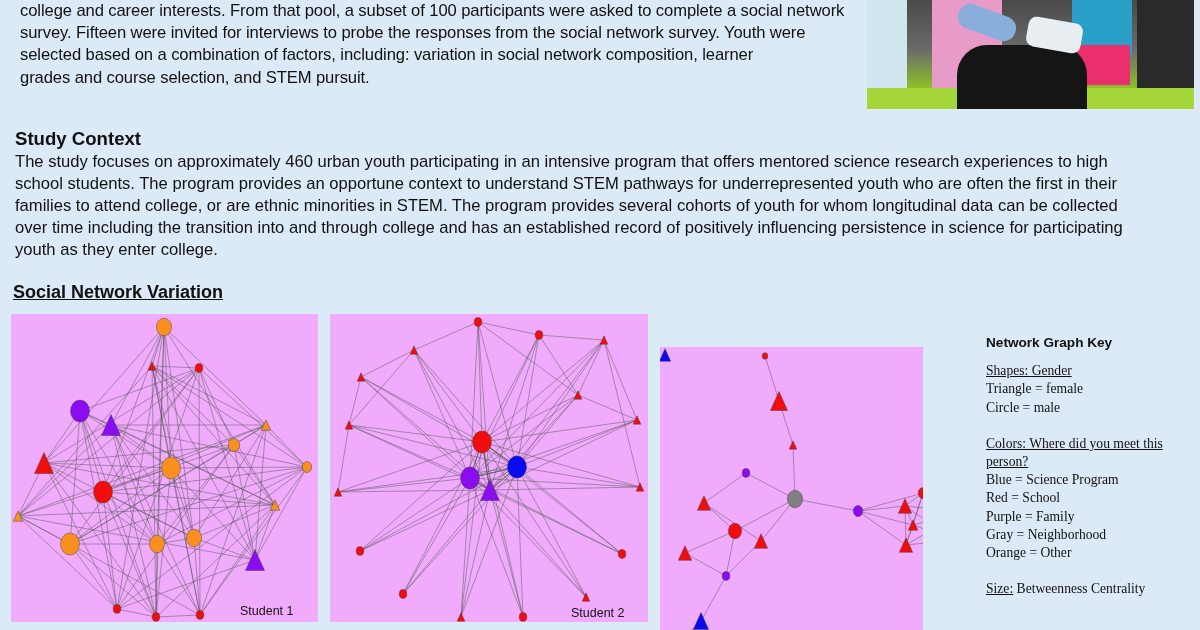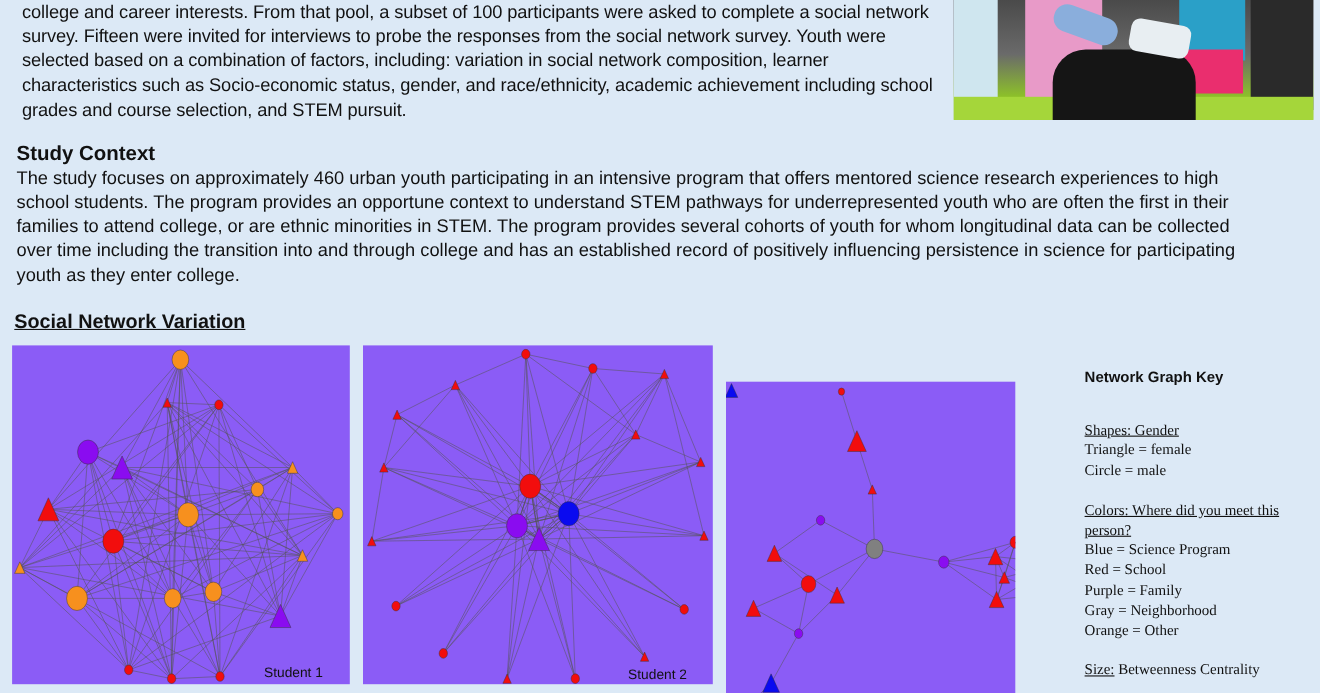--- a/index.html
+++ b/index.html
@@ -35,49 +35,48 @@
   }
   .study-body {
     position:absolute; left:15px; top:151px; width:1180px;
     font-size:16.6px; line-height:22px; margin:0;
   }
   .h-network {
     position:absolute; left:13px; top:282px; margin:0;
     font-size:18px; font-weight:bold;text-decoration:underline;
   }
   .panel {
-    position:absolute; background:#8b5cf6; overflow:hidden;
+    position:absolute; background:#f0abfc; overflow:hidden;
   }
   .panel svg { position:absolute; left:0; top:0; }
   .panel .caption {
     position:absolute; font-size:12.5px; color:#111;
   }
   #p1 { left:11px; top:314px; width:307px; height:308px; }
   #p2 { left:330px; top:314px; width:318px; height:308px; }
   #p3 { left:660px; top:315px; width:263px; height:308px;margin-top:32px; }
   #p1 .caption { left:229px; top:290px; }
   #p2 .caption { left:241px; top:292px; }
   #p3 .caption { left:244px; top:296px; }
   .key {
     position:absolute; left:986px; top:334px; width:210px;
     font-size:13.6px; line-height:18.2px;
   }
-  .key .k-title { font-weight:bold; margin-bottom:30px; display:block; }
+  .key .k-title { font-weight:bold; margin-bottom:10px; display:block; }
   .key .u { text-decoration:underline; }
   .key .line { display:block;font-family:Liberation Serif, serif; }
   .key .gap { height:18px; display:block; }
 </style>
 </head>
 <body>
 
 <div class="intro">
   <p>college and career interests. From that pool, a subset of 100 participants were asked to complete a social network</p>
   <p>survey. Fifteen were invited for interviews to probe the responses from the social network survey. Youth were</p>
   <p>selected based on a combination of factors, including: variation in social network composition, learner</p>
-  <p>characteristics such as Socio-economic status, gender, and race/ethnicity, academic achievement including school</p>
   <p>grades and course selection, and STEM pursuit.</p>
 </div>
 
 <div class="photo">
   <div class="p1"></div>
   <div class="p2"></div>
   <div class="glove"></div>
   <div class="p3"></div>
   <div class="pants"></div>
   <div class="p4"></div>

